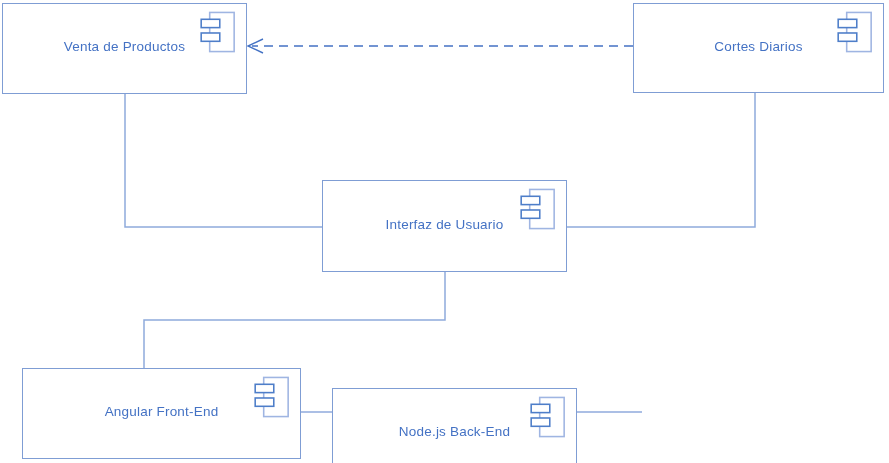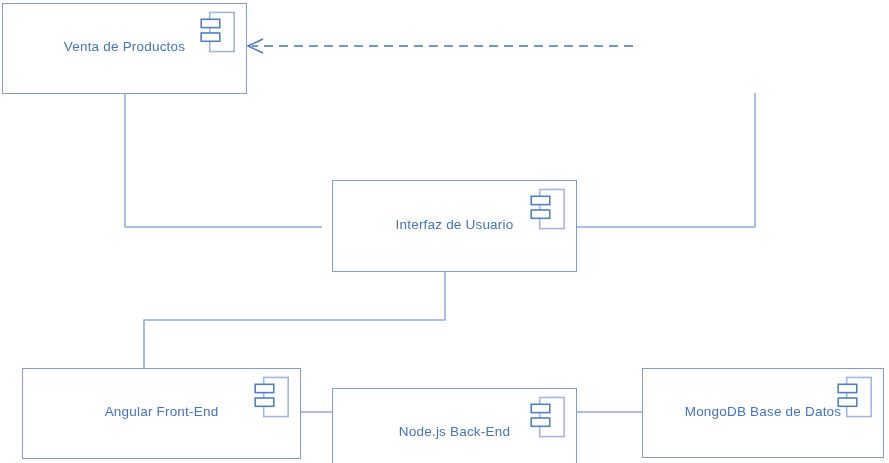--- a/index.html
+++ b/index.html
@@ -40,21 +40,21 @@
     white-space:nowrap;
   }
   .comp-icon{
     position:absolute;top:6px;right:9px;
     width:37px;height:45px;
   }
   .defs-holder{position:absolute;width:0;height:0;overflow:hidden;}
   
   .n-venta   {left:2px;  top:3px;   width:245px;height:91px;}
   .n-cortes  {left:633px;top:3px;   width:251px;height:90px;}
-  .n-interfaz{left:332px;top:180px; width:245px;height:92px;}
+  .n-interfaz{left:322px;top:180px; width:245px;height:92px;}
   .n-angular {left:22px; top:368px; width:279px;height:91px;}
   .n-nodejs  {left:332px;top:388px; width:245px;height:91px;}
   .n-mongo   {left:642px;top:368px; width:242px;height:90px;}
 </style>
 </head>
 <body>
 
 <div class="canvas">
 
   <svg class="defs-holder" aria-hidden="true">
@@ -75,20 +75,26 @@
     <polyline points="263,39 248,46 263,53" fill="none" stroke="var(--arrow)" stroke-width="1.4"></polyline>
   </svg>
 
   <div class="node n-venta">
     <div class="node-label">Venta de Productos</div>
     <svg class="comp-icon">
         <use href="#uml-component" xlink:href="#uml-component"></use>
       </svg>
   </div>
 
+  <div class="node n-cortes">
+    <div class="node-label">Cortes Diarios</div>
+    <svg class="comp-icon">
+        <use href="#uml-component" xlink:href="#uml-component"></use>
+      </svg>
+  </div>
 
   <div class="node n-interfaz">
     <div class="node-label">Interfaz de Usuario</div>
     <svg class="comp-icon">
         <use href="#uml-component" xlink:href="#uml-component"></use>
       </svg>
   </div>
 
   <div class="node n-angular">
     <div class="node-label">Angular Front-End</div>
@@ -97,20 +103,14 @@
       </svg>
   </div>
 
   <div class="node n-nodejs">
     <div class="node-label">Node.js Back-End</div>
     <svg class="comp-icon">
         <use href="#uml-component" xlink:href="#uml-component"></use>
       </svg>
   </div>
 
-  <div class="node n-mongo">
-    <div class="node-label">MongoDB Base de Datos</div>
-    <svg class="comp-icon">
-        <use href="#uml-component" xlink:href="#uml-component"></use>
-      </svg>
-  </div>
 
 </div>
 
 </body></html>

